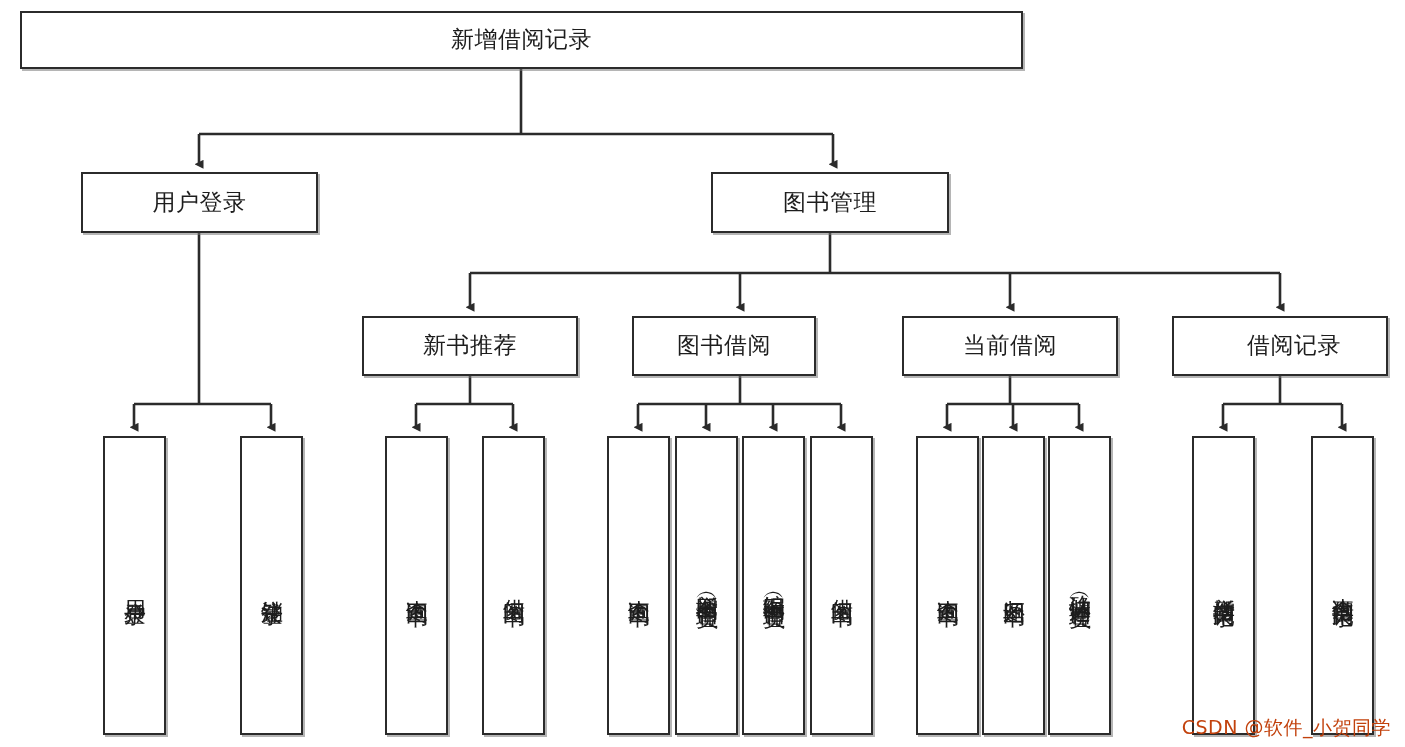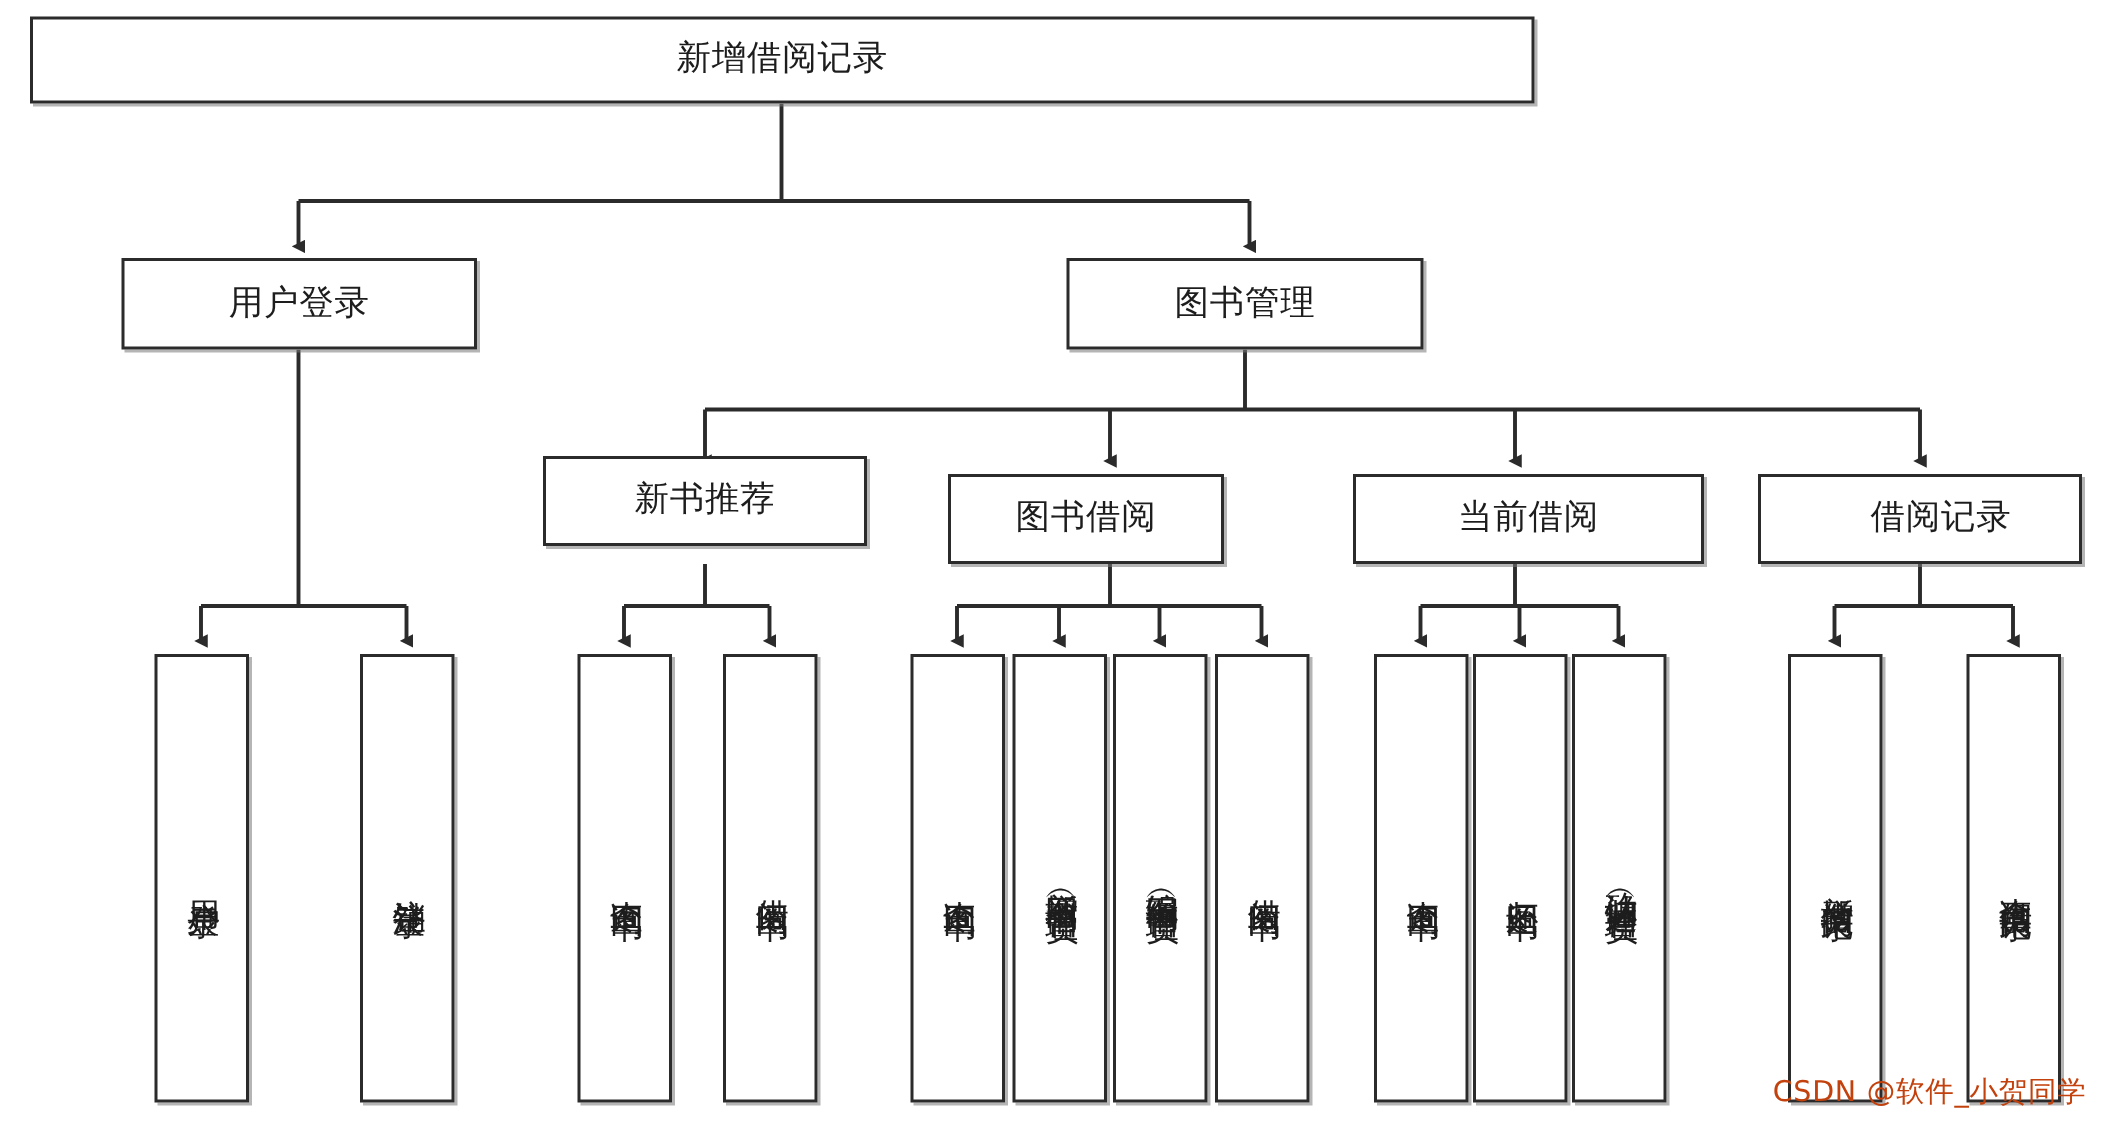--- a/index.html
+++ b/index.html
@@ -138,27 +138,27 @@
     <span class="node-label-h">新增借阅记录</span>
   </div>
 
   <div class="node-box shadowed" style="left:81px; top:172px; width:237px; height:61px;">
     <span class="node-label-h">用户登录</span>
   </div>
   <div class="node-box shadowed" style="left:711px; top:172px; width:238px; height:61px;">
     <span class="node-label-h">图书管理</span>
   </div>
 
-  <div class="node-box shadowed" style="left:362px; top:304px; width:216px; height:60px;text-align:right;">
+  <div class="node-box shadowed" style="left:362px; top:316px; width:216px; height:60px;text-align:right;">
     <span class="node-label-h">新书推荐</span>
   </div>
   <div class="node-box shadowed" style="left:632px; top:316px; width:184px; height:60px;">
     <span class="node-label-h">图书借阅</span>
   </div>
-  <div class="node-box shadowed" style="left:902px; top:316px; width:234px; height:60px;">
+  <div class="node-box shadowed" style="left:902px; top:316px; width:216px; height:60px;">
     <span class="node-label-h">当前借阅</span>
   </div>
   <div class="node-box shadowed" style="left:1172px; top:316px; width:216px; height:60px;padding-left:28px;">
     <span class="node-label-h">借阅记录</span>
   </div>
 
   <div class="leaf-box" style="left:103px; top:436px; width:63px; height:299px;">
     <span class="node-label-v">用户登录</span>
   </div>
   <div class="leaf-box" style="left:240px; top:436px; width:63px; height:299px;">

